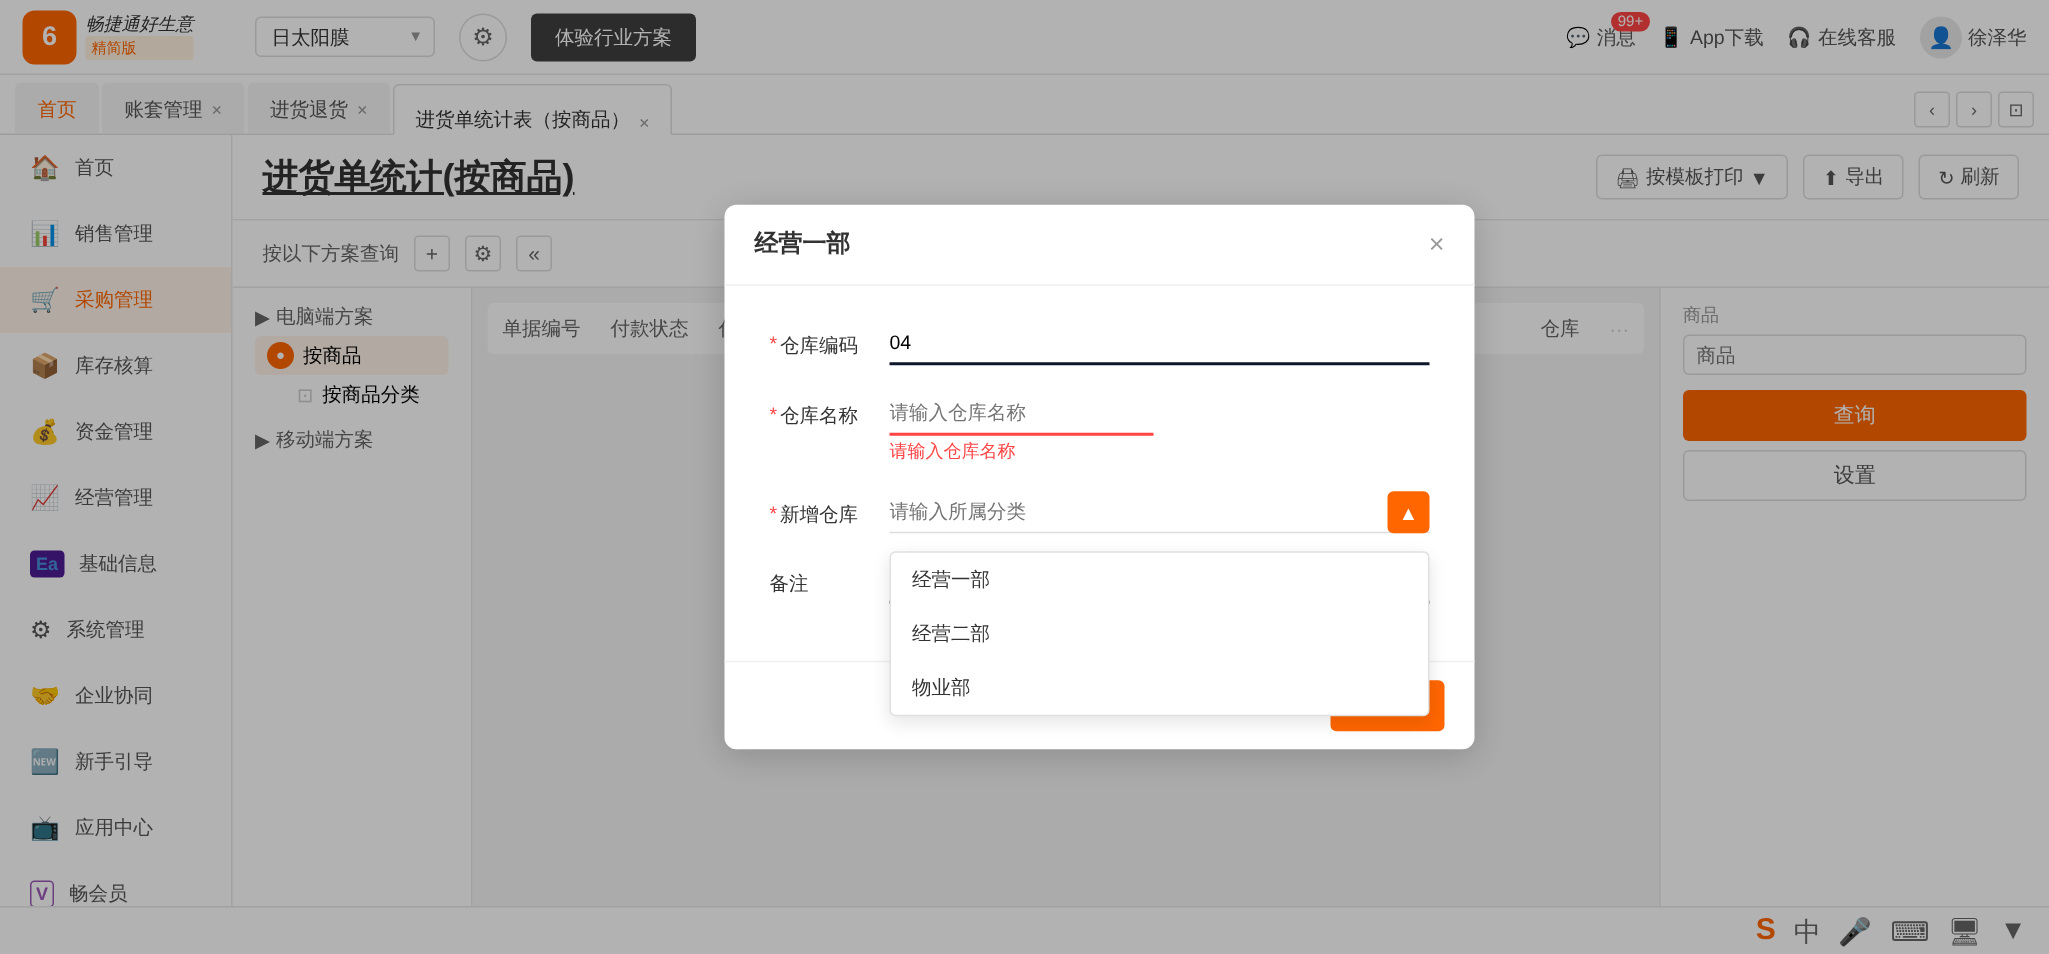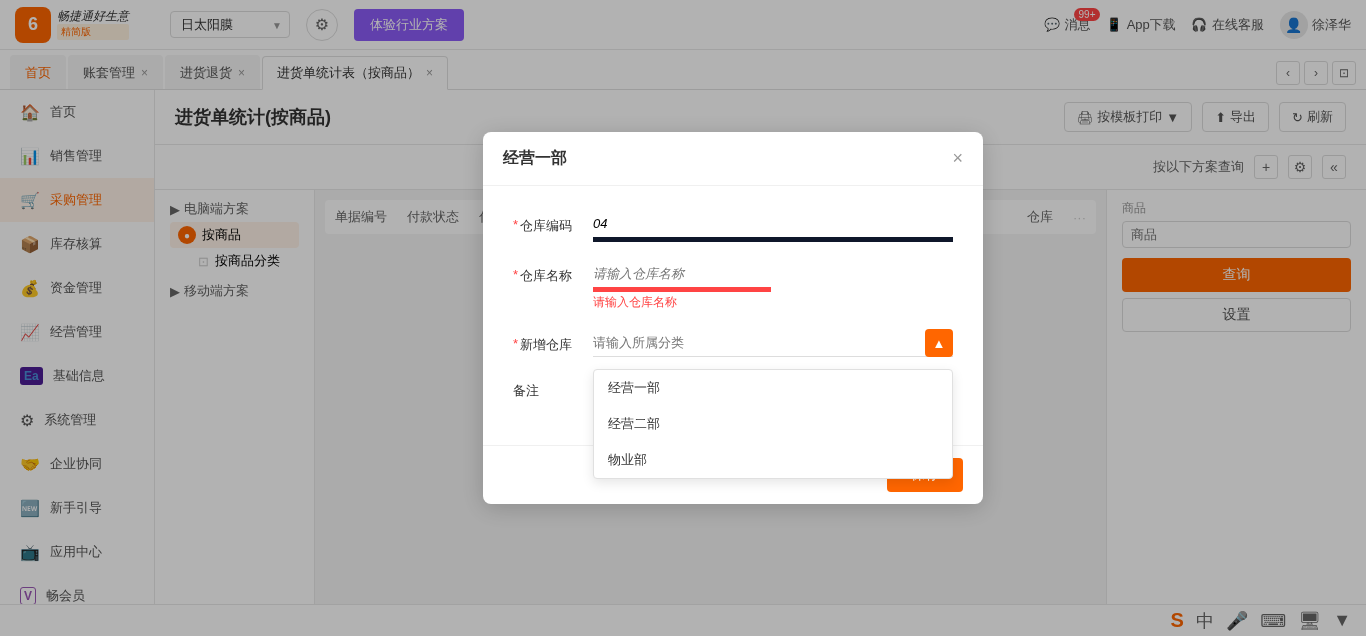--- a/index.html
+++ b/index.html
@@ -46,21 +46,21 @@
     .header-search-wrapper::after {
       content: '▼'; position: absolute; right: 8px; top: 50%; transform: translateY(-50%);
       font-size: 10px; color: #999; pointer-events: none;
     }
     .gear-btn {
       width: 32px; height: 32px; border-radius: 50%; border: 1px solid #ddd;
       background: #fff; display: flex; align-items: center; justify-content: center;
       cursor: pointer; color: #666; font-size: 16px;
     }
     .experience-btn {
-      background: #8b5cf6; color: #fff; border: none; border-radius: 4px;
+      background: #404040; color: #fff; border: none; border-radius: 4px;
       padding: 7px 16px; font-size: 13px; cursor: pointer; text-align: right;
     }
     .header-right {
       display: flex; align-items: center; gap: 16px; margin-left: auto;
     }
     .header-right-item {
       display: flex; align-items: center; gap: 4px; color: #555; font-size: 13px; cursor: pointer; position: relative;
     }
     .badge-99 {
       background: #ff4444; color: #fff; font-size: 10px; border-radius: 10px;
@@ -77,21 +77,21 @@
       display: flex; align-items: flex-end; padding: 0 10px;
       position: relative; z-index: 9;
     }
     .tab-item {
       height: 34px; padding: 0 14px; display: flex; align-items: center; gap: 6px;
       font-size: 13px; color: #555; cursor: pointer; border: 1px solid transparent;
       border-bottom: none; border-radius: 4px 4px 0 0; margin-right: 2px; background: #f5f5f5;
     }
     .tab-item.active {
       background: #fff; border-color: #e0e0e0; color: #333; font-weight: 500;
-      border-bottom: 1px solid #fff; margin-bottom: -1px;
+      border-bottom: 1px solid #fff; margin-bottom: -1px; align-items: flex-end;
     }
     .tab-item .tab-close { color: #999; font-size: 12px; }
     .tab-home { color: #ff6600; }
     .tab-bar-right {
       margin-left: auto; display: flex; align-items: center; gap: 4px; padding-bottom: 4px;
     }
     .tab-bar-btn {
       width: 24px; height: 24px; border: 1px solid #ddd; background: #fff;
       border-radius: 3px; display: flex; align-items: center; justify-content: center;
       cursor: pointer; color: #666; font-size: 12px;
@@ -115,31 +115,31 @@
     .sidebar-item .sidebar-icon { font-size: 16px; }
 
     
     .content-area {
       flex: 1; overflow: hidden; position: relative; background: #f0f0f0;
     }
     .page-header {
       background: #fff; padding: 12px 20px; display: flex; align-items: center; justify-content: space-between;
       border-bottom: 1px solid #e8e8e8;
     }
-    .page-title { font-size: 18px; font-weight: bold; color: #333; }
+    .page-title { font-size: 24px; font-weight: bold; color: #333; text-decoration: underline; }
     .page-actions { display: flex; align-items: center; gap: 10px; }
     .action-btn {
       display: flex; align-items: center; gap: 4px; padding: 5px 12px;
       border: 1px solid #ddd; border-radius: 4px; background: #fff;
       cursor: pointer; font-size: 13px; color: #555;
     }
 
     .filter-area {
       background: #fff; padding: 10px 20px; border-bottom: 1px solid #e8e8e8;
-      display: flex; align-items: center; gap: 10px; justify-content: flex-end;
+      display: flex; align-items: center; gap: 10px;
     }
     .filter-label { color: #666; font-size: 13px; }
     .filter-btn {
       width: 24px; height: 24px; border: 1px solid #ddd; background: #fff;
       border-radius: 3px; display: flex; align-items: center; justify-content: center;
       cursor: pointer; color: #666; font-size: 14px;
     }
 
     .scheme-panel {
       background: #fff; padding: 10px 15px; min-width: 160px;
@@ -211,22 +211,22 @@
     .modal-body { padding: 24px 30px 20px; }
     .form-row {
       display: flex; align-items: flex-start; margin-bottom: 18px; position: relative;
     }
     .form-label {
       width: 80px; font-size: 13px; color: #333; padding-top: 7px; flex-shrink: 0;
       display: flex; align-items: flex-start; gap: 2px;
     }
     .required { color: #ff4444; }
     .form-control {
-      flex: 1; border: none; border-bottom: 5px solid #0f172a;
-      padding: 6px 0; font-size: 13px; outline: none; background: transparent; font-style: italic;
+      flex: 1; border: none; border-bottom: 2px solid #0f172a;
+      padding: 6px 0; font-size: 13px; outline: none; background: transparent;
     }
     .form-control.error { border-bottom-color: #ff4444; }
     .error-msg { position: absolute; bottom: -16px; left: 80px; color: #ff4444; font-size: 12px; }
     .category-wrapper { flex: 1; position: relative; }
     .category-input {
       width: 100%; border: none; border-bottom: 1px solid #ddd;
       padding: 6px 30px 6px 0; font-size: 13px; outline: none; background: transparent;
     }
     .category-toggle {
       position: absolute; right: 0; top: 50%; transform: translateY(-50%);

